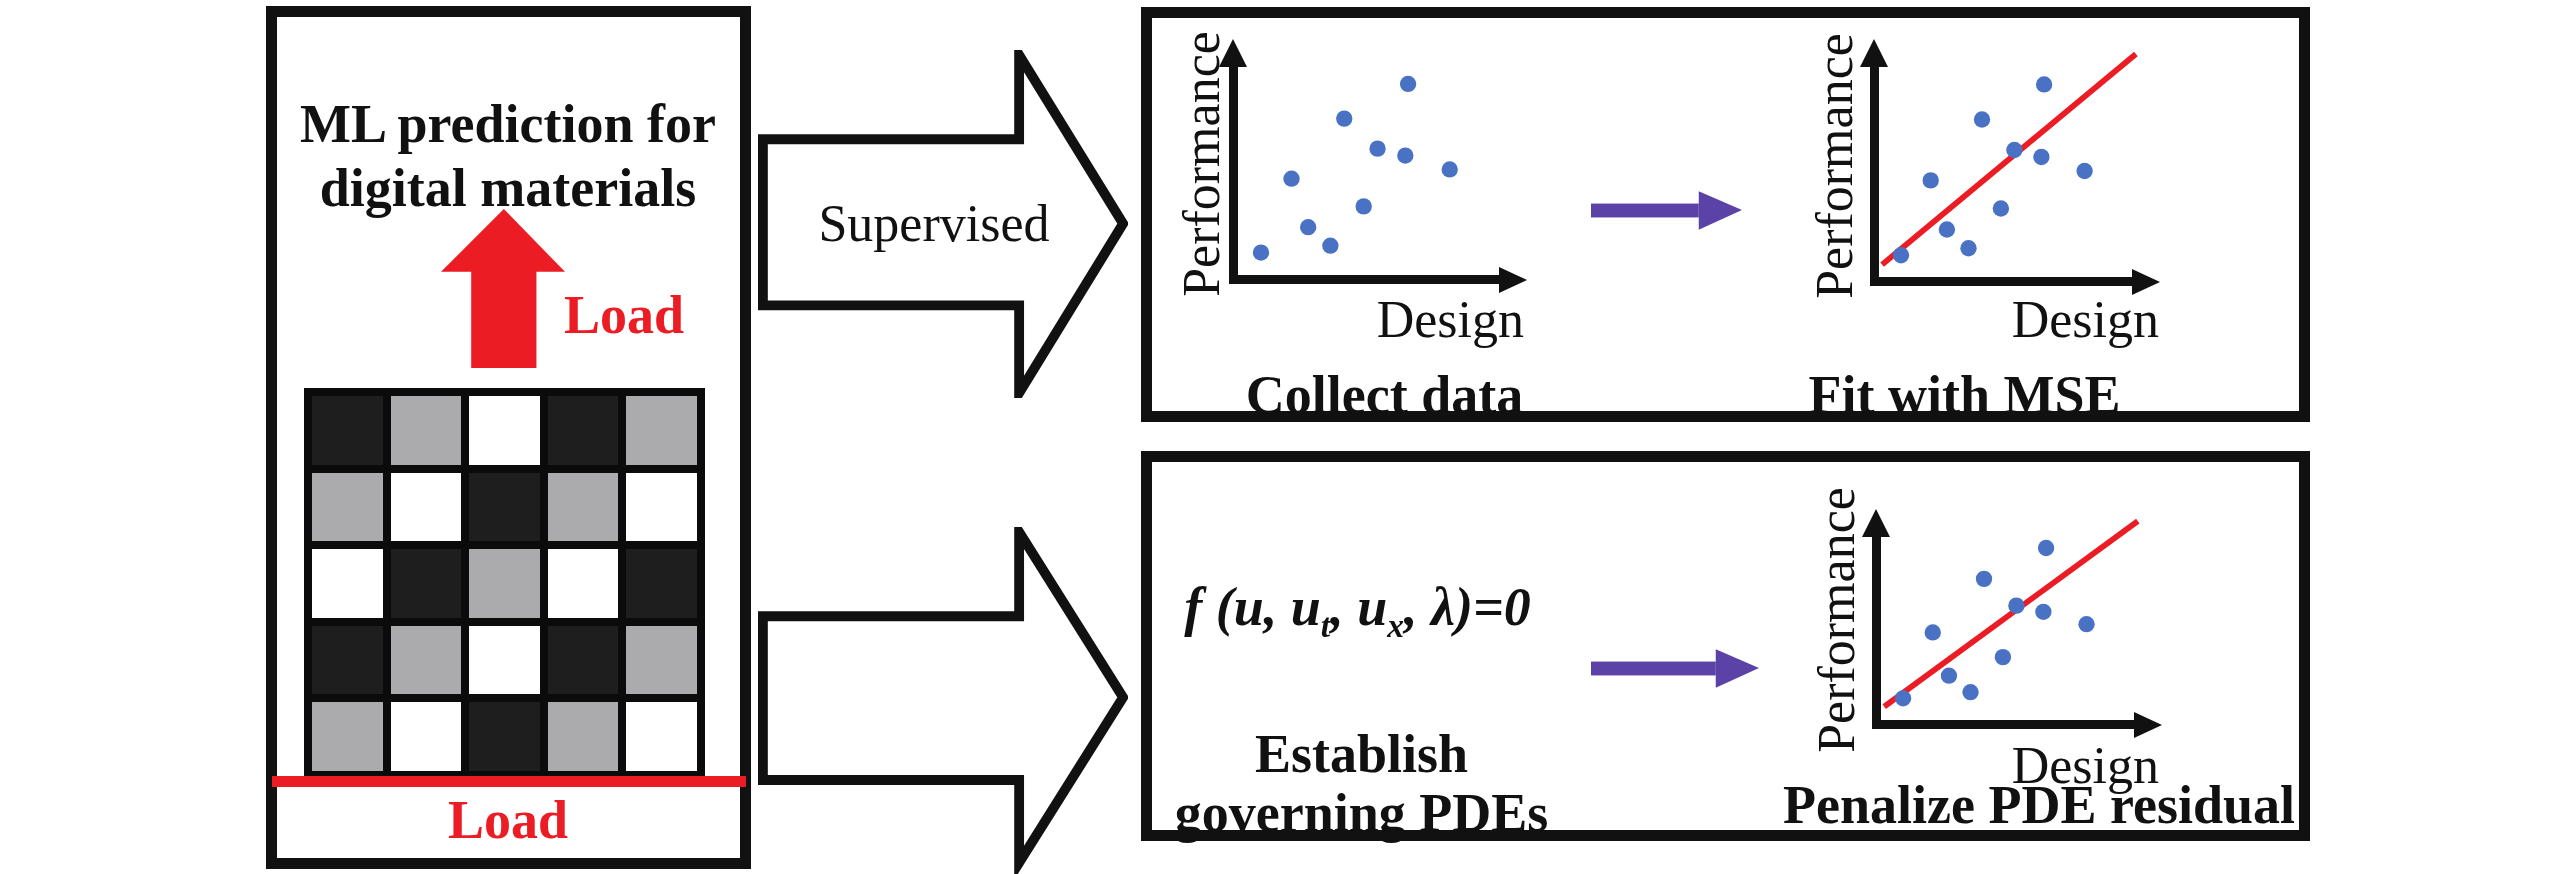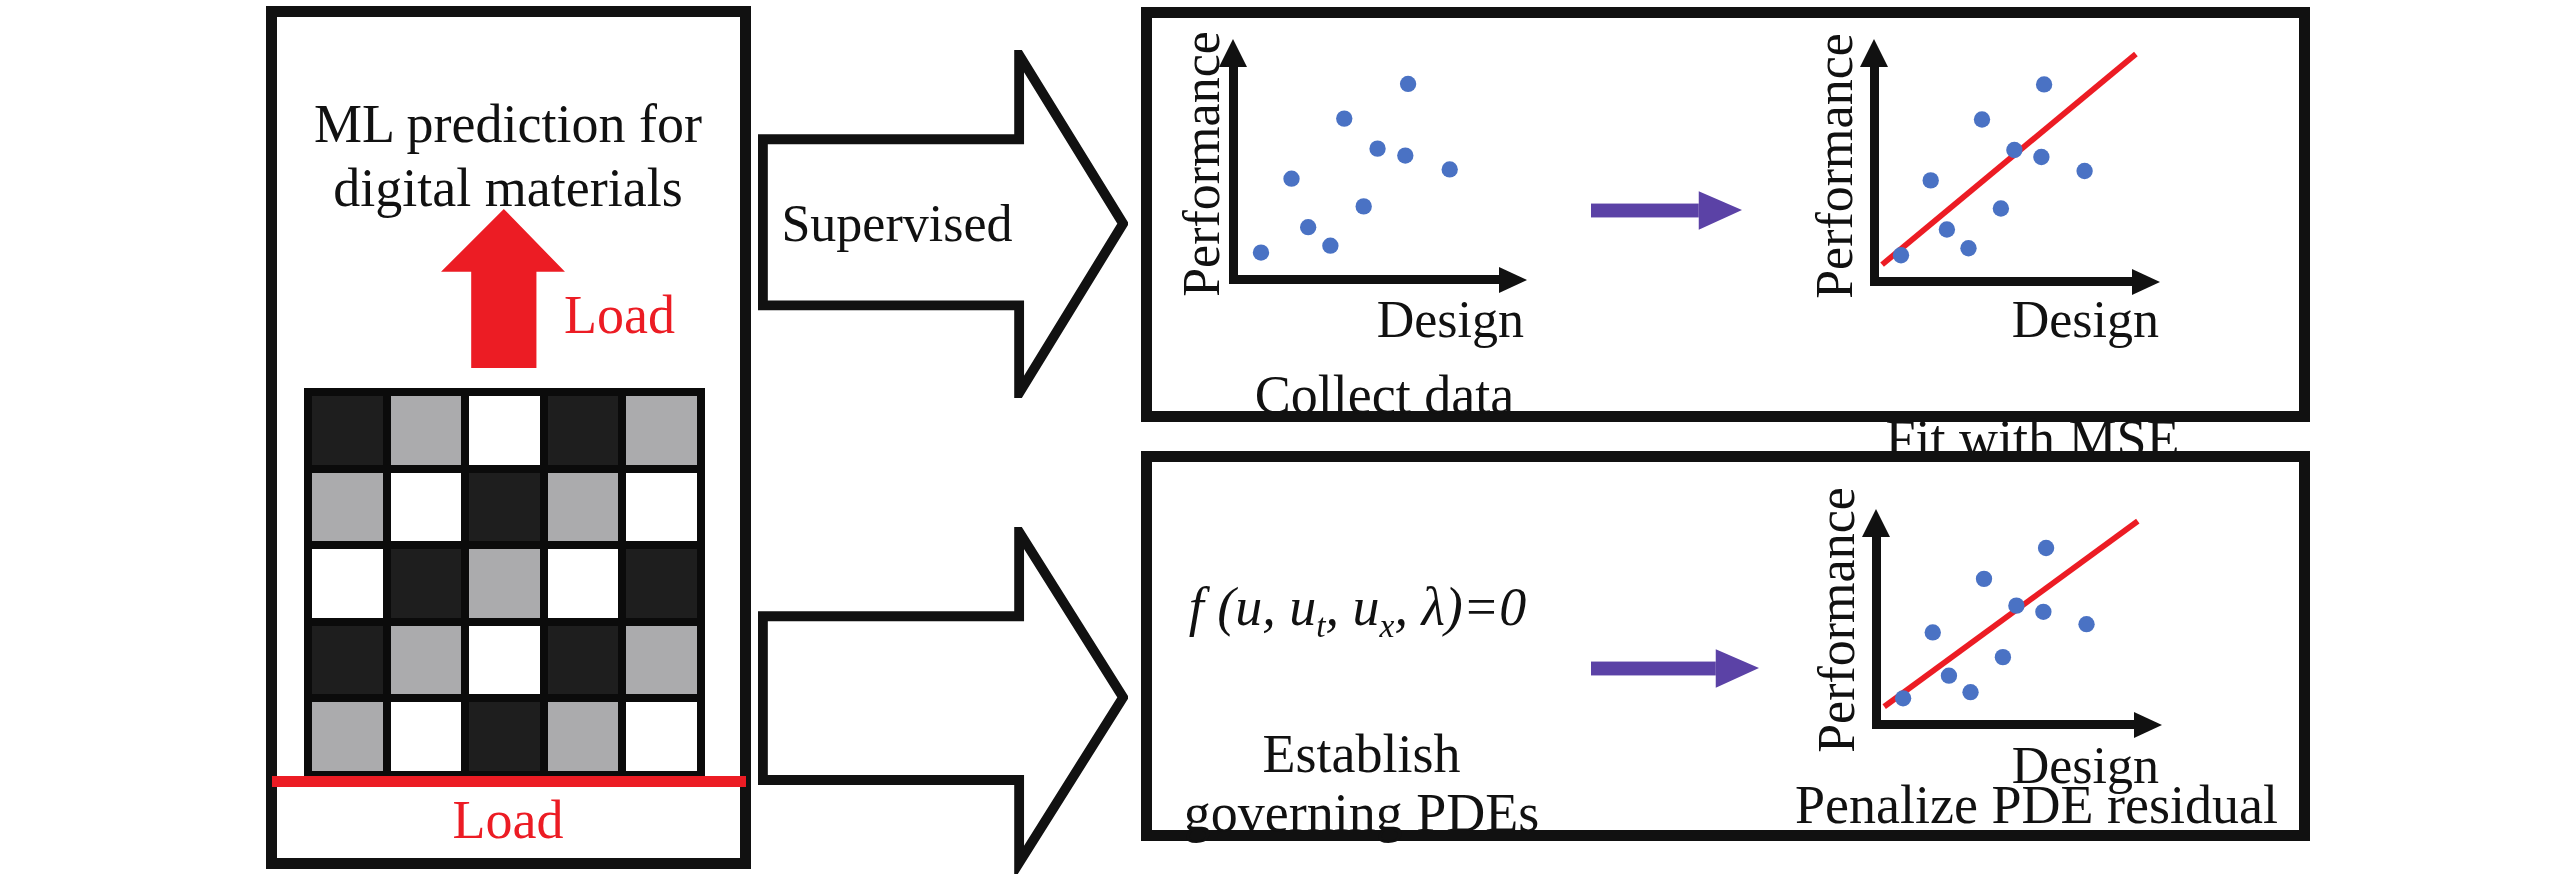--- a/index.html
+++ b/index.html
@@ -12,21 +12,21 @@
     position:relative; width:2576px; height:874px; background:#fff;
     font-family:"Liberation Serif","DejaVu Serif",serif; color:var(--ink);
     overflow:hidden;
   }
   .abs{position:absolute;}
   .panel{border:11.4px solid var(--ink); box-sizing:border-box; background:#fff;}
   .txt{white-space:nowrap;text-align:right;}
   .center{text-align:center;}
   .right{}
   .red{color:var(--red);}
-  .f66{font-size:54px; line-height:1.12;}
+  .f66{font-size:54px; line-height:1.12;font-weight:bold;}
   .f64{font-size:52px; line-height:1.1;}
   
   .vaxis{width:9px; background:var(--ink);}
   .haxis{height:9px; background:var(--ink);}
   .arr-up{width:0;height:0;border-left:14px solid transparent;border-right:14px solid transparent;border-bottom:28px solid var(--ink);}
   .arr-right{width:0;height:0;border-top:13px solid transparent;border-bottom:13px solid transparent;border-left:28px solid var(--ink);}
   .ylabel{width:278px;height:54px;transform:rotate(-90deg);text-align:center;}
   
   #board{
     display:grid; grid-template-columns:repeat(5,1fr); grid-template-rows:repeat(5,1fr);
@@ -85,21 +85,21 @@
     </div>
 
   <div class="abs" style="left:272px;top:776px;width:474px;height:10.6px;background:var(--red);"></div>
   <div class="abs center f66 red" style="left:277px;top:790px;width:462px;">
     <span>Load</span>
   </div>
 
   <svg class="abs" style="left:758px;top:50px;" width="370" height="348" viewBox="0 0 452 425">
     <polygon points="6,109 319,109 319,6 446,212 319,419 319,312 6,312" fill="#ffffff" stroke="var(--ink)" stroke-width="12"></polygon>
   </svg>
-  <div class="abs center txt f64" style="left:762px;top:195px;width:270px;text-align:center;">Supervised</div>
+  <div class="abs center txt f64" style="left:799px;top:195px;width:270px;text-align:center;">Supervised</div>
 
   <svg class="abs" style="left:758px;top:527px;" width="370" height="348" viewBox="0 0 452 425">
     <polygon points="6,109 319,109 319,6 446,208 319,410 319,309 6,309" fill="#ffffff" stroke="var(--ink)" stroke-width="12"></polygon>
   </svg>
 
   <div class="abs panel" style="left:1141px;top:6.5px;width:1169px;height:415px;"></div>
 
   <div class="abs vaxis" style="left:1229px;top:64px;height:219px;"></div>
   <div class="abs arr-up" style="left:1219px;top:39px;"></div>
   <div class="abs haxis" style="left:1229px;top:275px;width:270px;"></div>
@@ -137,21 +137,21 @@
       <circle cx="89.10000000000001" cy="223.08" r="10" fill="#4A72C4"></circle>
       <circle cx="155.1" cy="197.33999999999997" r="10" fill="#4A72C4"></circle>
       <circle cx="69.3" cy="163.02" r="10" fill="#4A72C4"></circle>
       <circle cx="171.6" cy="125.83999999999999" r="10" fill="#4A72C4"></circle>
       <circle cx="204.6" cy="134.42" r="10" fill="#4A72C4"></circle>
       <circle cx="257.40000000000003" cy="151.58" r="10" fill="#4A72C4"></circle>
       <circle cx="132" cy="88.66000000000001" r="10" fill="#4A72C4"></circle>
       <circle cx="207.9" cy="45.76000000000001" r="10" fill="#4A72C4"></circle>
     </svg>
   <div class="abs right txt f64" style="left:1914px;top:291px;width:245px;">Design</div>
-  <div class="abs center txt f66" style="left:1828px;top:365px;width:409px;margin-top:44px;">Fit with MSE</div>
+  <div class="abs center txt f66" style="left:1760px;top:365px;width:409px;">Fit with MSE</div>
 
   <div class="abs panel" style="left:1141px;top:451px;width:1169px;height:390px;"></div>
 
   <div id="equation" class="abs center txt f66 eq" style="left:1145px;top:577px;width:425px;"><span>f (u, u</span><sub>t</sub><span>, u</span><sub>x</sub><span>, λ)=0</span></div>
 
   <div class="abs center f66" style="left:1157px;top:725px;width:409px;line-height:59px;">
     <div>Establish</div>
     <div>governing PDEs</div>
   </div>
 

